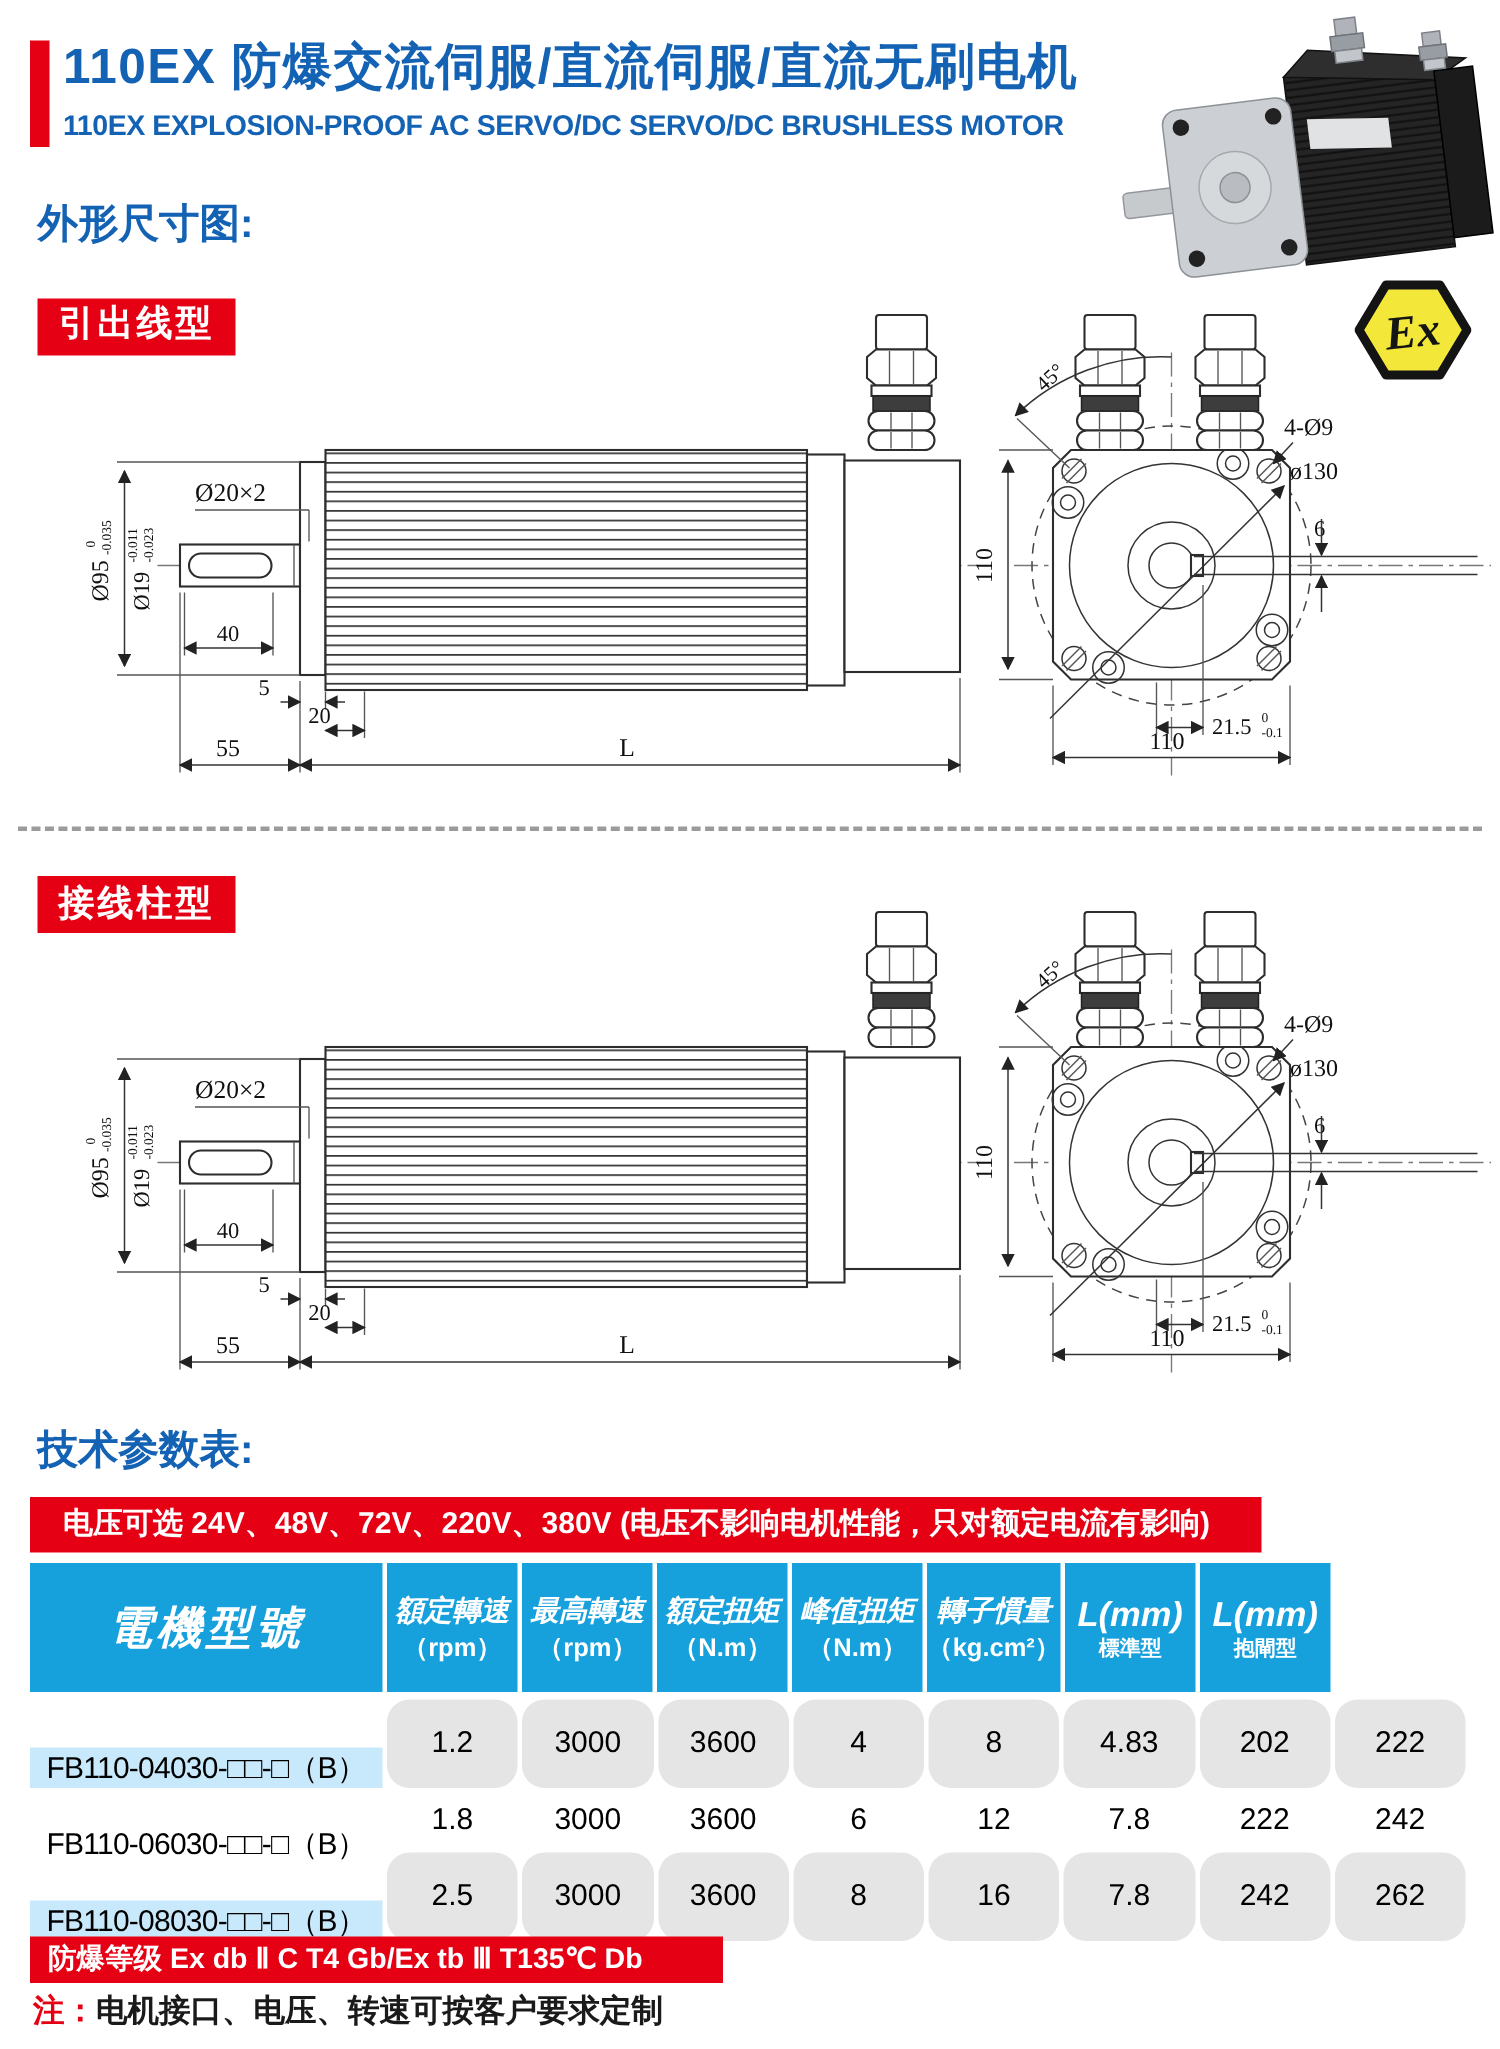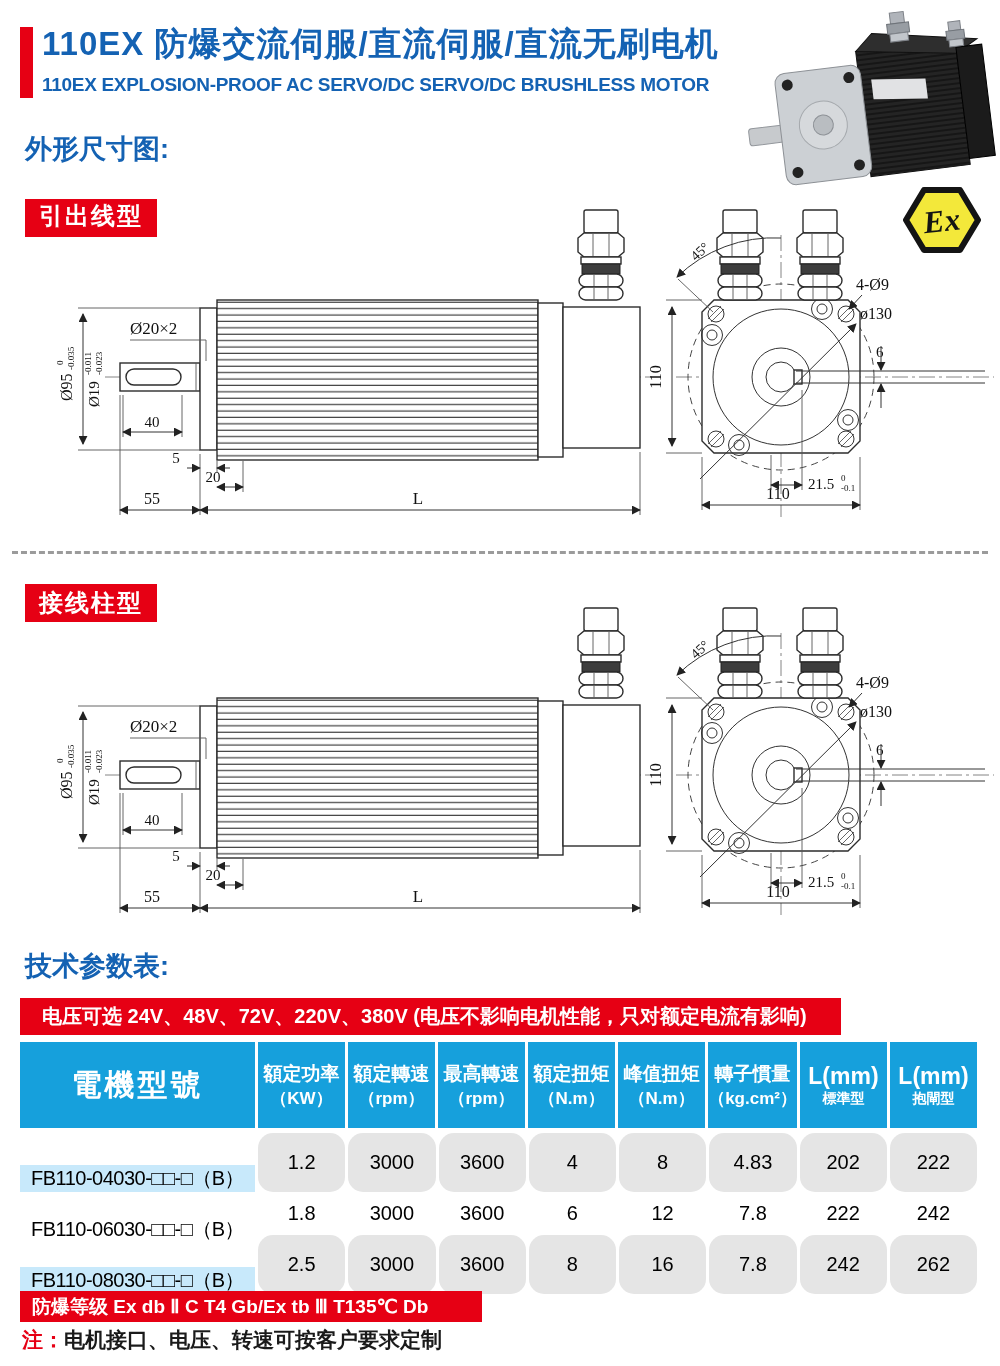--- a/index.html
+++ b/index.html
@@ -30,21 +30,21 @@
   .d{stroke:#333;stroke-width:1;fill:none;}
   .cl{stroke:#777;stroke-width:.9;stroke-dasharray:16 4 3 4;fill:none;}
   .dash{stroke:#444;stroke-width:1;stroke-dasharray:7 5;fill:none;}
   .dt{font-family:"Liberation Serif",serif;fill:#111;}
   
   .tbl{left:20px;top:1042px;width:957px;}
   .trow{display:grid;grid-template-columns:235px repeat(8,1fr);column-gap:3px;}
   .thead{height:86px;}
   .brow{height:46px;margin-top:5px;}
   .hc{background:#16a0dc;color:#fff;display:flex;flex-direction:column;align-items:center;justify-content:center;text-align:center;}
-  .hc .m{font-size:19px;font-weight:bold;}
+  .hc .m{font-size:19px;font-weight:bold;font-style:italic;}
   .hc .s{font-size:17px;font-weight:bold;}
   .hc0 .m{font-size:30px;letter-spacing:3px;}
   .hcL .m{font-size:23px;}
   .hcL .s{font-size:14px;}
   .mc,.dc{display:flex;align-items:center;justify-content:center;font-size:20px;color:#000;}
   .mc{font-weight:normal;letter-spacing:-0.5px;margin-top:32px;}
   .tinted .mc{background:#c8e9fb;}
   .tinted .dc{background:#e5e5e5;border-radius:15px;}
   .note{left:22px;top:1326px;font-size:21px;font-weight:bold;white-space:nowrap;}
   .note .p{color:#e60014;}
@@ -264,24 +264,20 @@
 
   <div class="abs h-blue params-h">技术参数表:</div>
   <div class="abs vbar">电压可选  24V、48V、72V、220V、380V (电压不影响电机性能，只对额定电流有影响)</div>
 
   <div class="abs tbl">
     <div class="trow thead">
       <div class="hc hc0">
           <span class="m">電機型號</span>
         </div>
       <div class="hc">
-          <span class="m">額定功率</span>
-          <span class="s">（KW）</span>
-        </div>
-      <div class="hc">
           <span class="m">額定轉速</span>
           <span class="s">（rpm）</span>
         </div>
       <div class="hc">
           <span class="m">最高轉速</span>
           <span class="s">（rpm）</span>
         </div>
       <div class="hc">
           <span class="m">額定扭矩</span>
           <span class="s">（N.m）</span>

